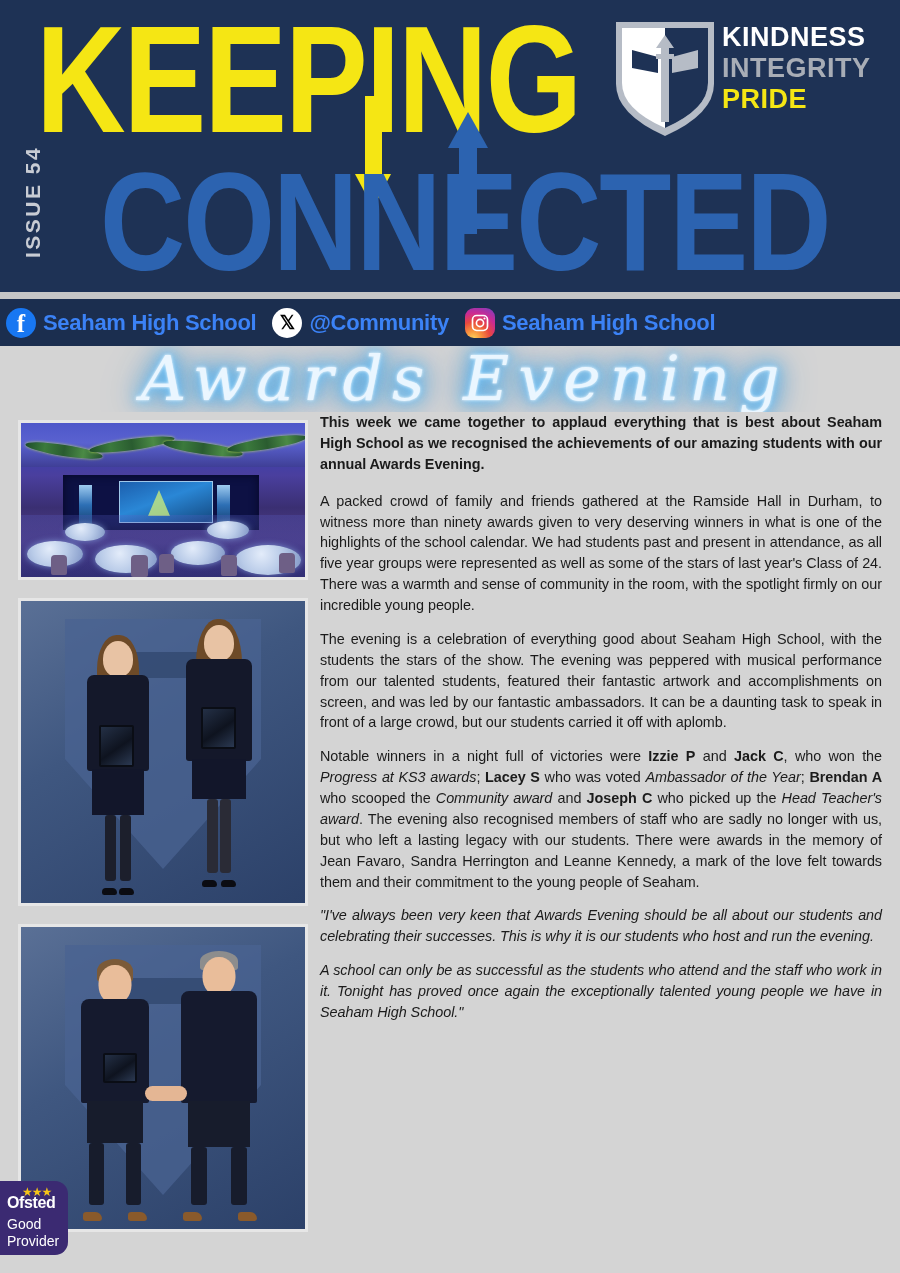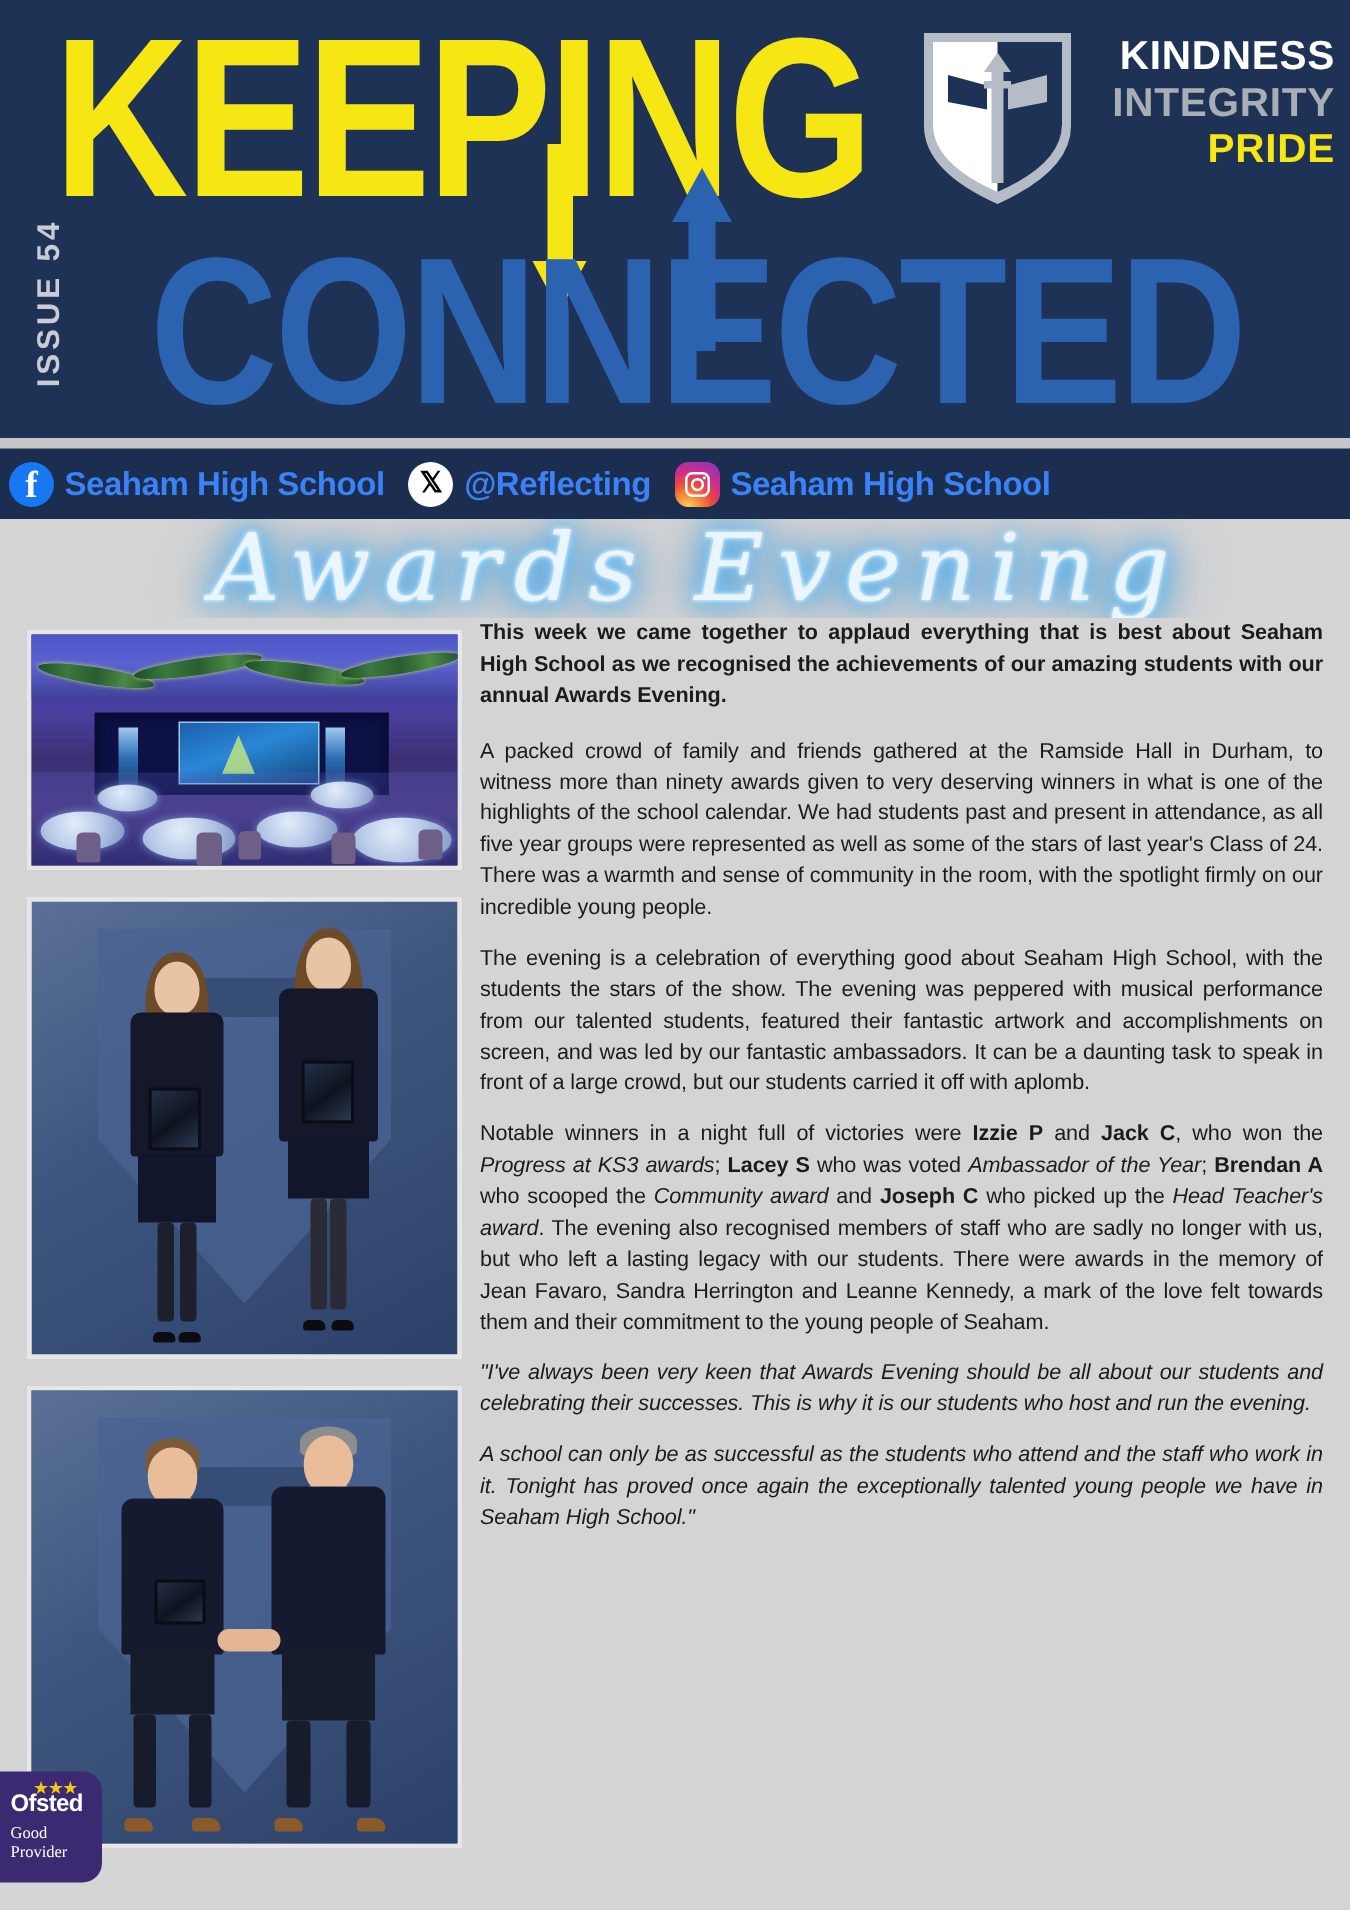--- a/index.html
+++ b/index.html
@@ -128,21 +128,20 @@
     width: 106px;
     height: 122px;
   }
 
   
   .values {
     position: absolute;
     left: 722px;
     top: 22px;
     width: 168px;
-    text-align: right;
   }
   .values div {
     font-weight: bold;
     font-family: "Liberation Sans", sans-serif;
     line-height: 1.14;
     letter-spacing: 0.5px;
   }
   .val-kindness { font-size: 27px; color: #ffffff; }
   .val-integrity { font-size: 27px; color: #a8adb6; }
   .val-pride { font-size: 27px; color: #f5e614; }
@@ -492,22 +491,22 @@
     color: #ffffff;
     font-size: 16px;
     font-weight: bold;
     font-family: "Liberation Sans", sans-serif;
     line-height: 1;
     margin-top: 2px;
     letter-spacing: -0.4px;
   }
   .ofsted-sub {
     color: #ffffff;
-    font-size: 11px;
-    font-family: Liberation Serif, serif;
+    font-size: 14px;
+    font-family: Liberation Sans, sans-serif;
     line-height: 1.22;
     margin-top: 5px;
   }
 
   
   .article {
     position: absolute;
     left: 320px;
     top: 0px;
     width: 562px;
@@ -581,21 +580,21 @@
       <div class="si si-fb">
           <span>f</span>
         </div>
       <div class="social-label">Seaham High School</div>
     </div>
 
     <div class="social-item">
       <div class="si si-x">
           <span>𝕏</span>
         </div>
-      <div class="social-label">@Reflecting</div>
+      <div class="social-label">@Community</div>
     </div>
 
     <div class="social-item">
       <div class="si si-ig">
         <svg width="20" height="20" viewBox="0 0 24 24" fill="none" stroke="#fff" stroke-width="2">
           <rect x="3" y="3" width="18" height="18" rx="5"></rect>
           <circle cx="12" cy="12" r="4.3"></circle>
           <circle cx="17.4" cy="6.6" r="1.3" fill="#fff" stroke="none"></circle>
         </svg>
       </div>

